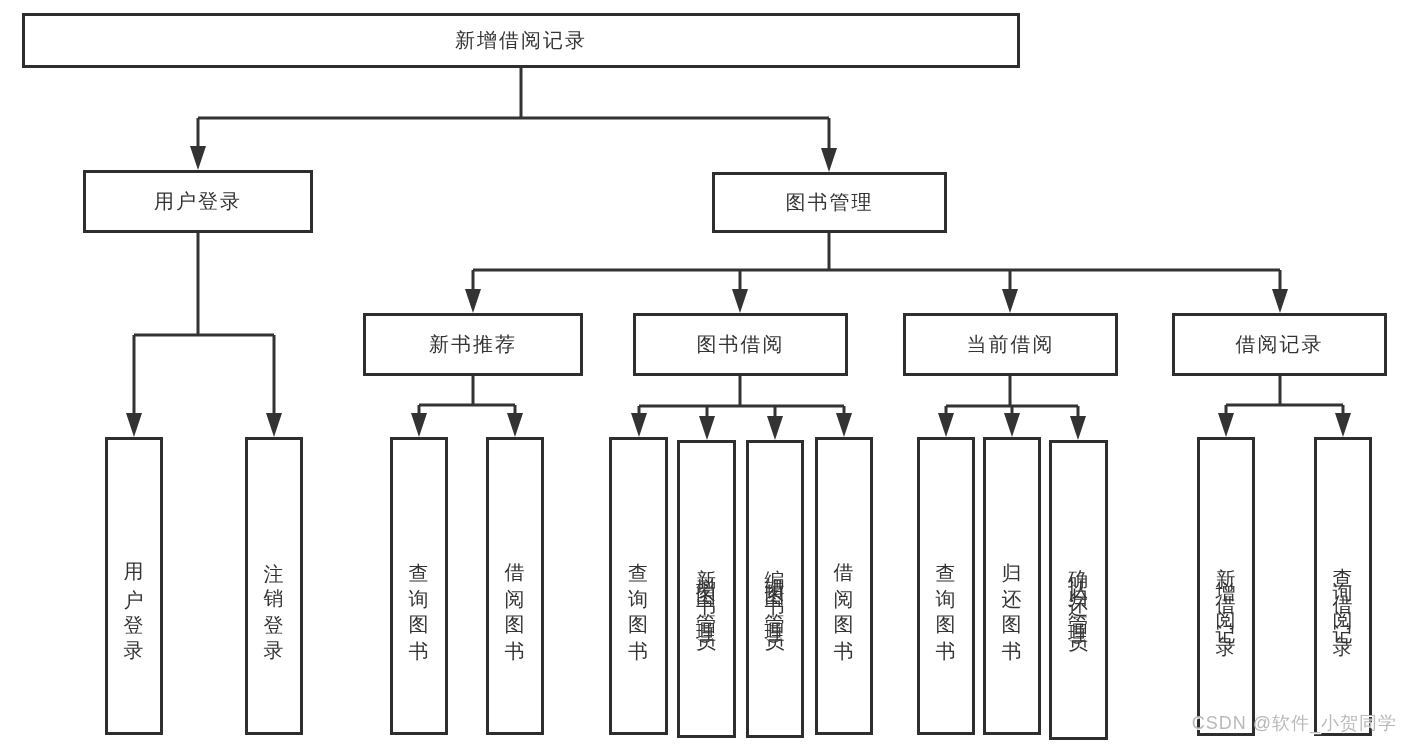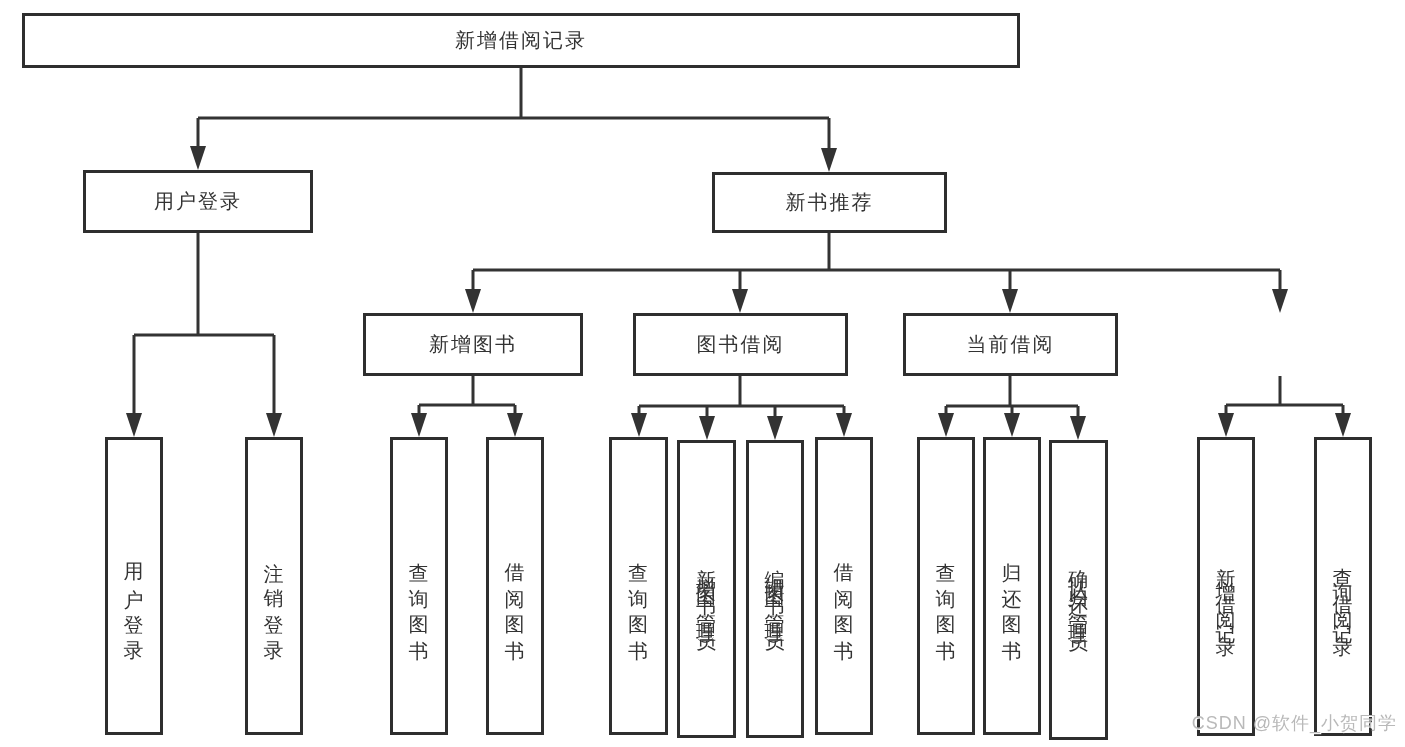--- a/index.html
+++ b/index.html
@@ -108,25 +108,26 @@
     <line x1="1226" y1="405" x2="1343" y2="405"></line>
     <line x1="1226" y1="405" x2="1226" y2="419"></line>
     <polygon points="1226,437 1218,413 1234,413"></polygon>
     <line x1="1343" y1="405" x2="1343" y2="419"></line>
     <polygon points="1343,437 1335,413 1351,413"></polygon>
   </svg>
 
   <div class="node h-node" style="left:22px; top:13px; width:998px; height:55px;">新增借阅记录</div>
 
   <div class="node h-node" style="left:83px; top:170px; width:230px; height:63px;">用户登录</div>
-  <div class="node h-node" style="left:712px; top:172px; width:235px; height:61px;">新书推荐</div>
+  <div class="node h-node" style="left:712px; top:172px; width:235px; height:61px;">图书管理</div>
 
-  <div class="node h-node" style="left:363px; top:313px; width:220px; height:63px;">新增图书</div>
+  <div class="node h-node" style="left:363px; top:313px; width:220px; height:63px;">新书推荐</div>
   <div class="node h-node" style="left:903px; top:313px; width:215px; height:63px;">当前借阅</div>
   <div class="node h-node" style="left:633px; top:313px; width:215px; height:63px;">图书借阅</div>
+  <div class="node h-node" style="left:1172px; top:313px; width:215px; height:63px;">借阅记录</div>
 
   <div class="node v-node sp-lg" style="left:105px; top:437px; width:58px; height:298px;">
     <span>用户登录</span>
   </div>
   <div class="node v-node sp-lg" style="left:245px; top:437px; width:58px; height:298px;">
     <span>注销登录</span>
   </div>
 
   <div class="node v-node sp-lg" style="left:390px; top:437px; width:58px; height:298px;">
     <span>查询图书</span>

